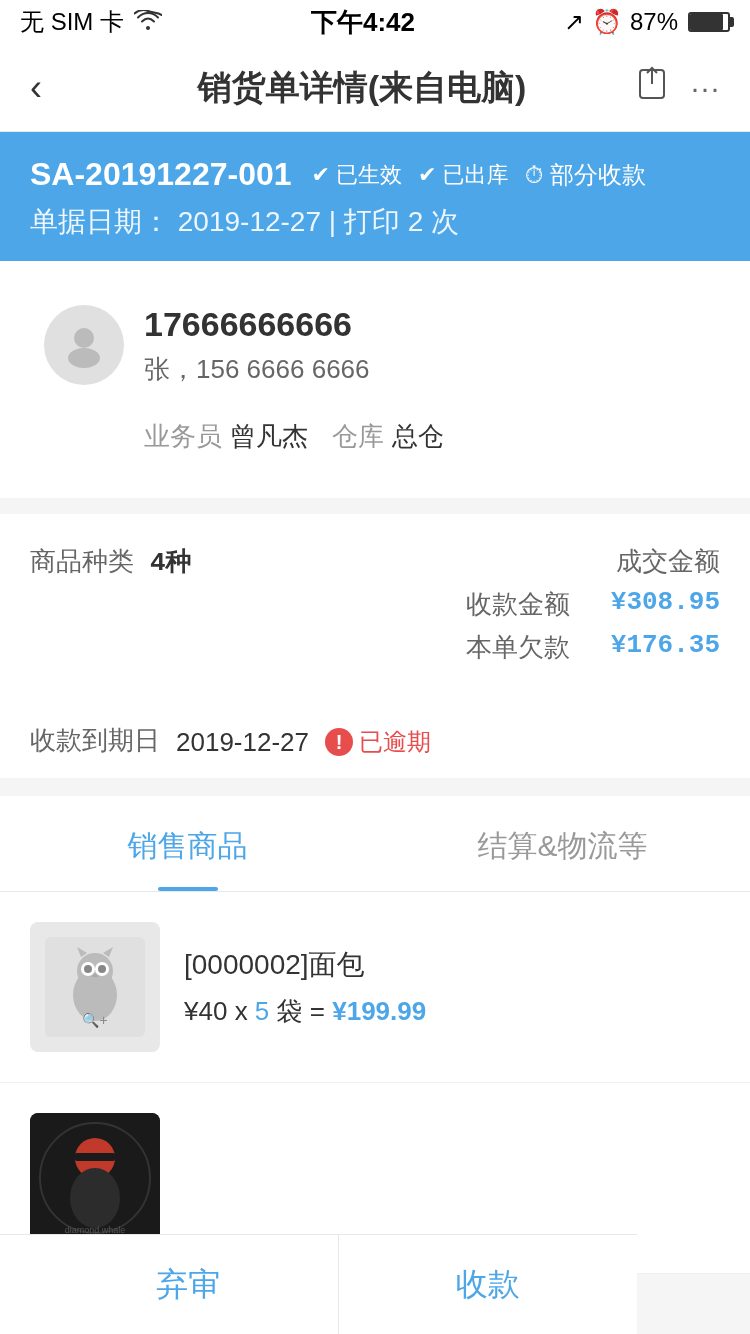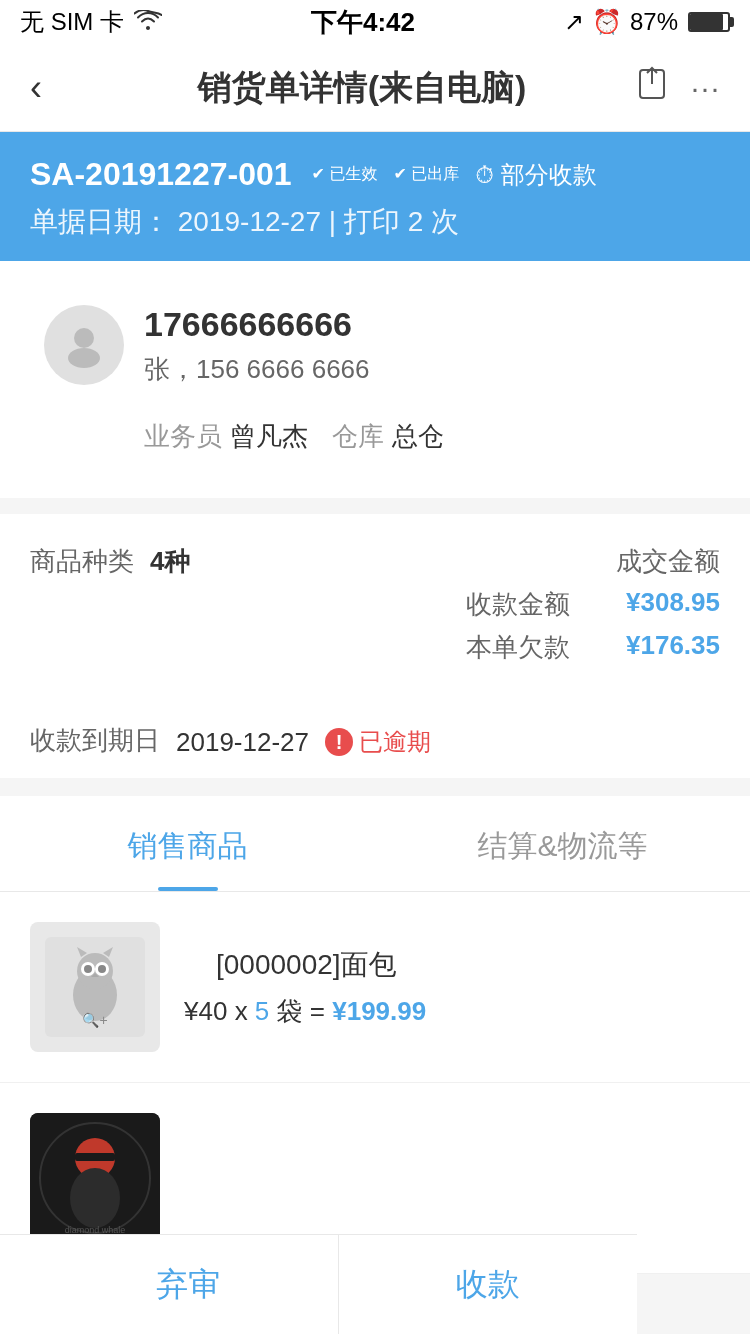--- a/index.html
+++ b/index.html
@@ -98,21 +98,21 @@
       font-size: 32px;
       font-weight: 700;
     }
     .status-tags {
       display: flex;
       align-items: center;
       gap: 16px;
     }
     .status-tag {
       color: #fff;
-      font-size: 16px;
+      font-size: 22px;
       display: flex;
       align-items: center;
       gap: 5px;
     }
     .status-tag-partial {
       color: #fff;
       font-size: 24px;
       display: flex;
       align-items: center;
       gap: 5px;
@@ -171,20 +171,21 @@
 
     
     .stats-section {
       background: #fff;
       padding: 30px;
     }
     .stats-row {
       display: flex;
       justify-content: space-between;
       align-items: flex-start;
+      font-family: Liberation Mono, monospace;
     }
     .stats-left { }
     .stats-right { text-align: right; }
     .stat-item {
       display: flex;
       align-items: center;
       gap: 16px;
       margin-bottom: 4px;
     }
     .stat-label { color: #666; font-size: 26px; }
@@ -285,21 +286,20 @@
       display: flex;
       align-items: center;
       justify-content: center;
     }
     .product-info { flex: 1; }
     .product-name {
       font-size: 28px;
       color: #333;
       margin-bottom: 10px;
       font-weight: 500;
-      margin-left: 32px;
     }
     .product-batch {
       display: inline-block;
       background: #f0f0f0;
       color: #666;
       font-size: 22px;
       padding: 4px 12px;
       border-radius: 4px;
       margin-bottom: 10px;
     }

